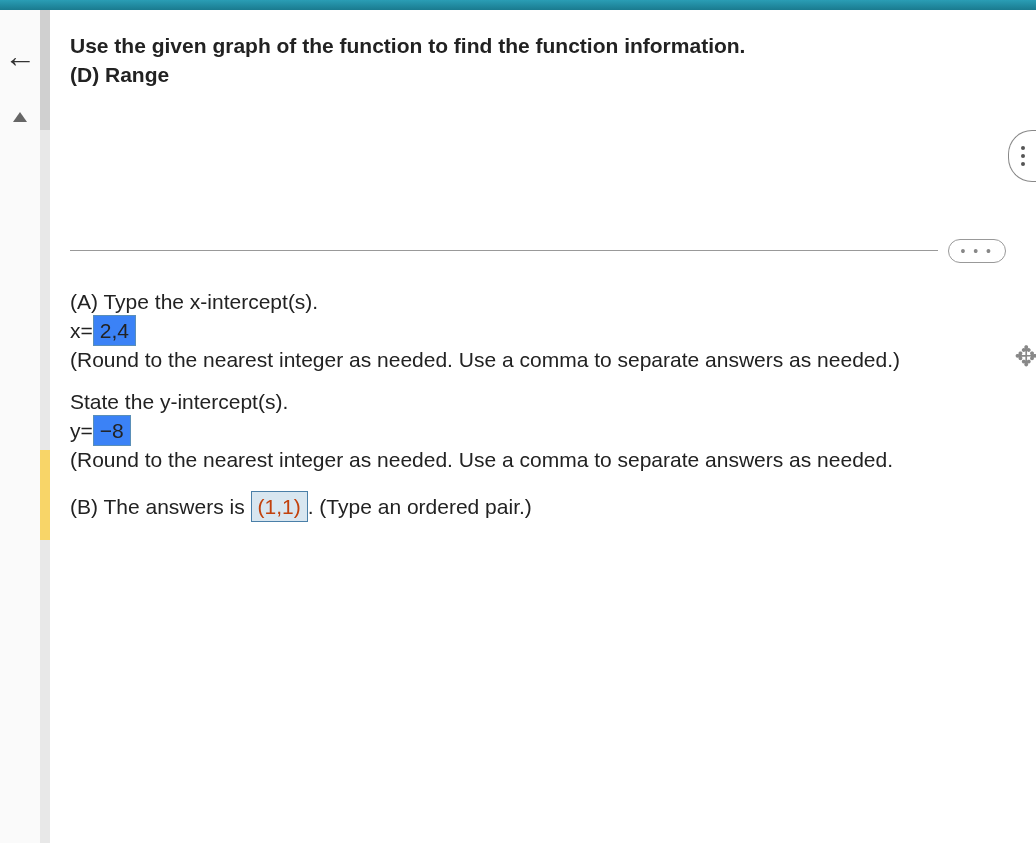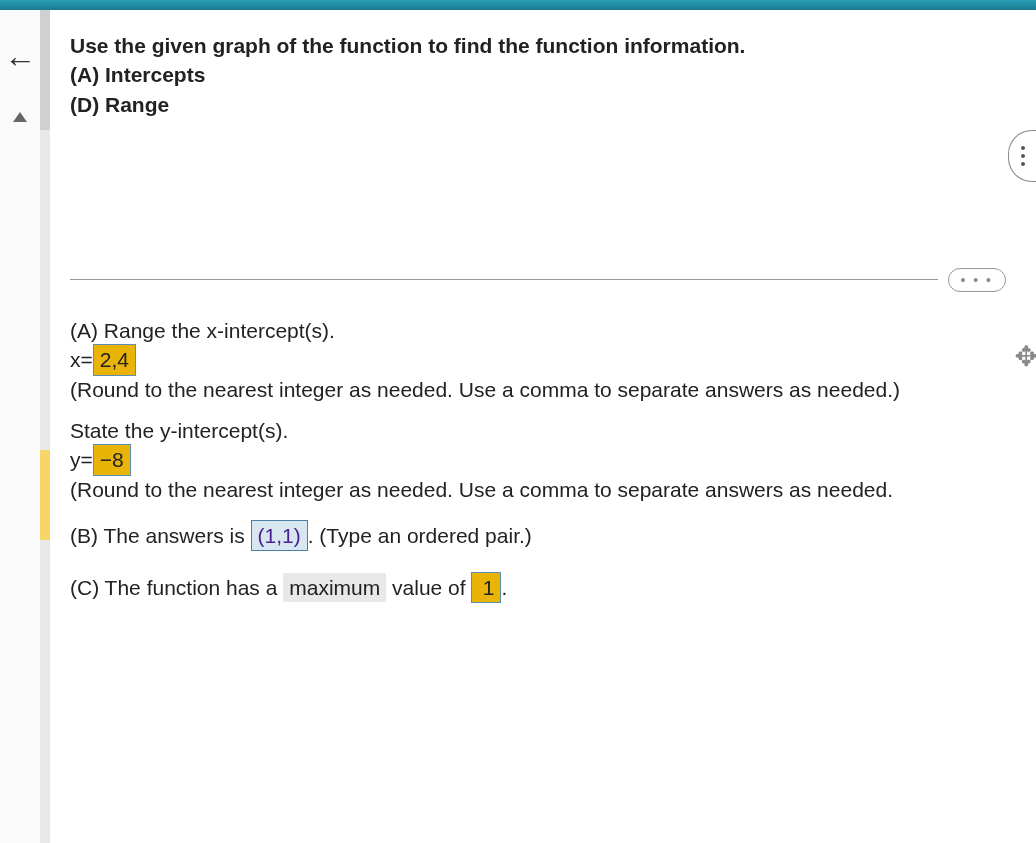--- a/index.html
+++ b/index.html
@@ -147,31 +147,31 @@
       margin-bottom: 14px;
     }
     .inline {
       display: inline;
     }
     .answer-box {
       display: inline-block;
       border: 1.5px solid #5a8fb8;
       padding: 0 6px;
       color: #222;
-      background: #eab308;
+      background: #3b82f6;
       min-width: 30px;
-      text-align: right;
+      text-align: left;
       line-height: 1.4;
     }
     .answer-box-blue {
       display: inline-block;
       border: 1.5px solid #4a7fa8;
       background: #d8e6f0;
       padding: 0 6px;
-      color: #4c1d95;
+      color: #c2410c;
       line-height: 1.4;
     }
     .answer-label {
       display: inline-block;
       background: #e8e8e8;
       padding: 0 6px;
       line-height: 1.4;
     }
     .note {
       font-size: 21px;
@@ -194,21 +194,20 @@
 
   <div class="scroll-track">
     <div class="scroll-thumb-top"></div>
     <div class="scroll-highlight"></div>
   </div>
 
   <div class="content">
 
     <div class="question-block tight">
       <p>Use the given graph of the function to find the function information.</p>
-      <p>(A) Intercepts</p>
       <p>(D) Range</p>
     </div>
 
     <div class="more-btn">
       <div class="more-btn-dots">
         <span></span>
           <span></span>
           <span></span>
       </div>
     </div>
@@ -216,40 +215,37 @@
     <div class="move-icon">✥</div>
 
     <div class="divider-row">
       <div class="divider-line"></div>
       <div class="hint-pill">•&nbsp;•&nbsp;•</div>
     </div>
 
     <div class="answers">
 
       <div class="row tight">
-        <div>(A) Range the x-intercept(s).</div>
+        <div>(A) Type the x-intercept(s).</div>
         <div>
           <span class="inline">x=</span><span class="answer-box">2,4</span>
         </div>
         <div class="note">(Round to the nearest integer as needed. Use a comma to separate answers as needed.)</div>
       </div>
 
       <div class="row tight">
         <div>State the y-intercept(s).</div>
         <div>
           <span class="inline">y=</span><span class="answer-box">−8</span>
         </div>
         <div class="note">(Round to the nearest integer as needed. Use a comma to separate answers as needed.</div>
       </div>
 
       <div class="row">
         <span class="inline">(B) The answers is </span><span class="answer-box-blue">(1,1)</span><span class="inline">. (Type an ordered pair.)</span>
       </div>
 
-      <div class="row">
-        <span class="inline">(C) The function has a </span><span class="answer-label">maximum</span><span class="inline"> value of </span><span class="answer-box">1</span><span class="inline">.</span>
-      </div>
 
 
     </div>
 
   </div>
 </div>
 
 </body></html>

